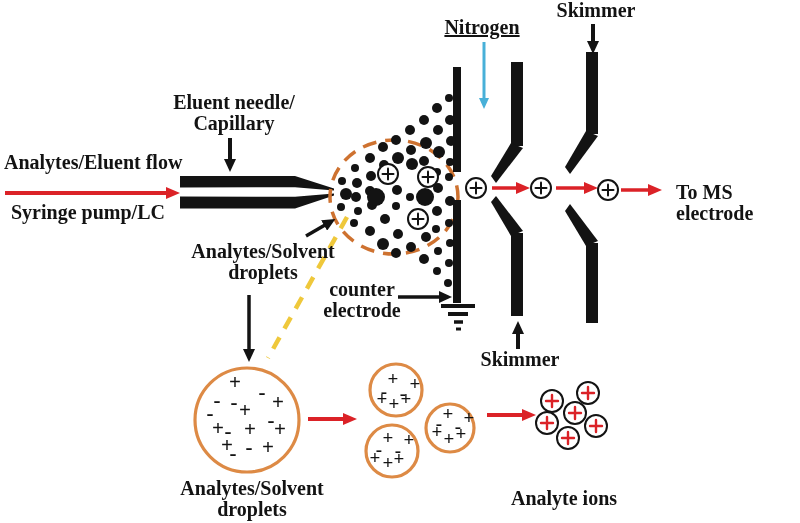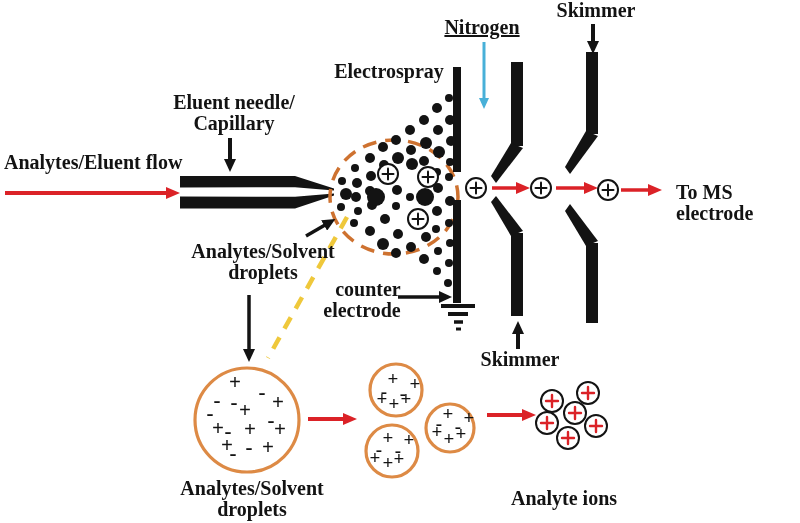--- a/index.html
+++ b/index.html
@@ -238,26 +238,26 @@
         <circle cx="596" cy="426" r="11" class="ioncirc"></circle>
         <line x1="590" y1="426" x2="602" y2="426" class="redplus"></line>
         <line x1="596" y1="420" x2="596" y2="432" class="redplus"></line>
         <circle cx="568" cy="438" r="11" class="ioncirc"></circle>
         <line x1="562" y1="438" x2="574" y2="438" class="redplus"></line>
         <line x1="568" y1="432" x2="568" y2="444" class="redplus"></line>
       </g>
   </svg>
 
   <div class="lbl" style="left:4px;top:152px;">Analytes/Eluent flow</div>
+  <div class="lbl" style="left:11px;top:202px;">Syringe pump/LC</div>
   <div class="lbl ctr" style="left:234px;top:92px;">Eluent needle/
 Capillary</div>
-  <div class="lbl ctr" style="left:389px;top:61px;">Electrospray</div>
   <div class="lbl ctr" style="left:482px;top:17px;text-decoration:underline;">Nitrogen</div>
   <div class="lbl ctr" style="left:596px;top:0px;">Skimmer</div>
-  <div class="lbl ctr" style="left:362px;top:279px;text-align:right;">counter
+  <div class="lbl ctr" style="left:362px;top:279px;">counter
 electrode</div>
   <div class="lbl ctr" style="left:263px;top:241px;">Analytes/Solvent
 droplets</div>
   <div class="lbl" style="left:676px;top:182px;">To MS electrode</div>
   <div class="lbl ctr" style="left:520px;top:349px;">Skimmer</div>
   <div class="lbl ctr" style="left:252px;top:478px;">Analytes/Solvent
 droplets</div>
   <div class="lbl ctr" style="left:564px;top:488px;">Analyte ions</div>
 </div>
 

